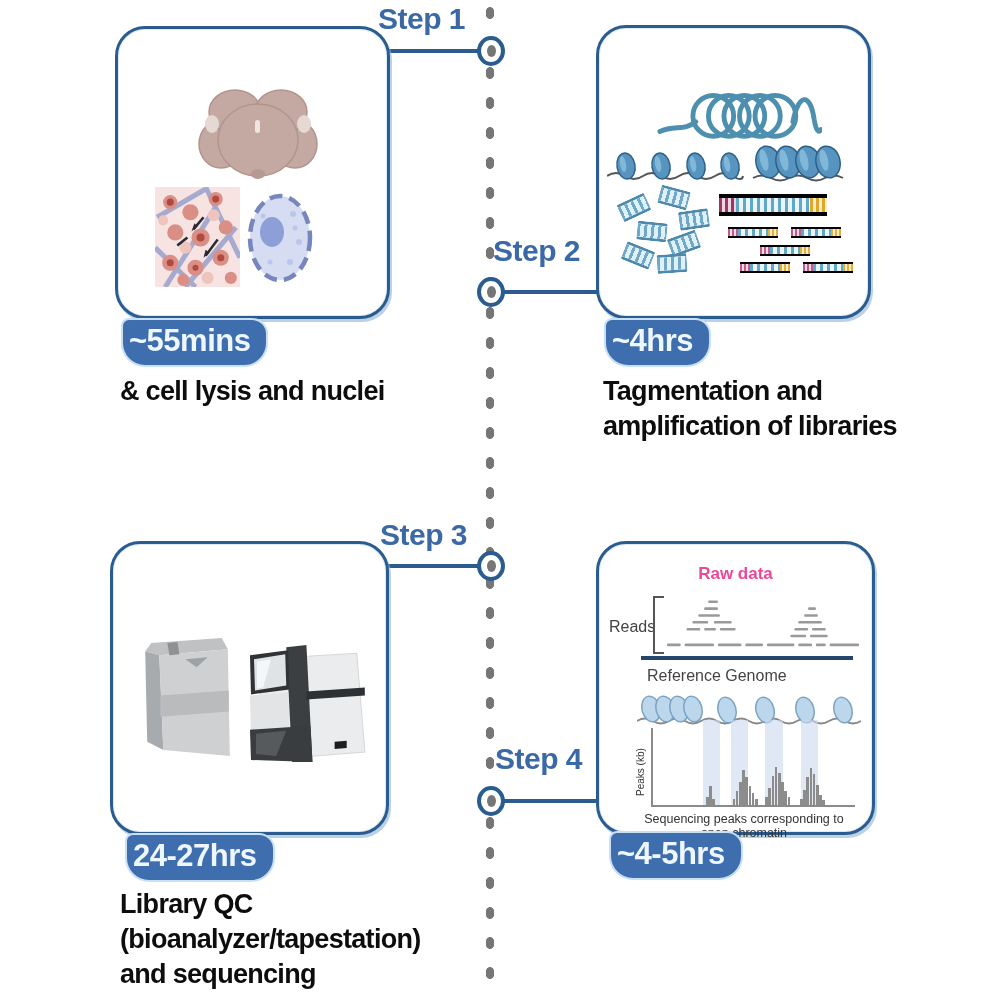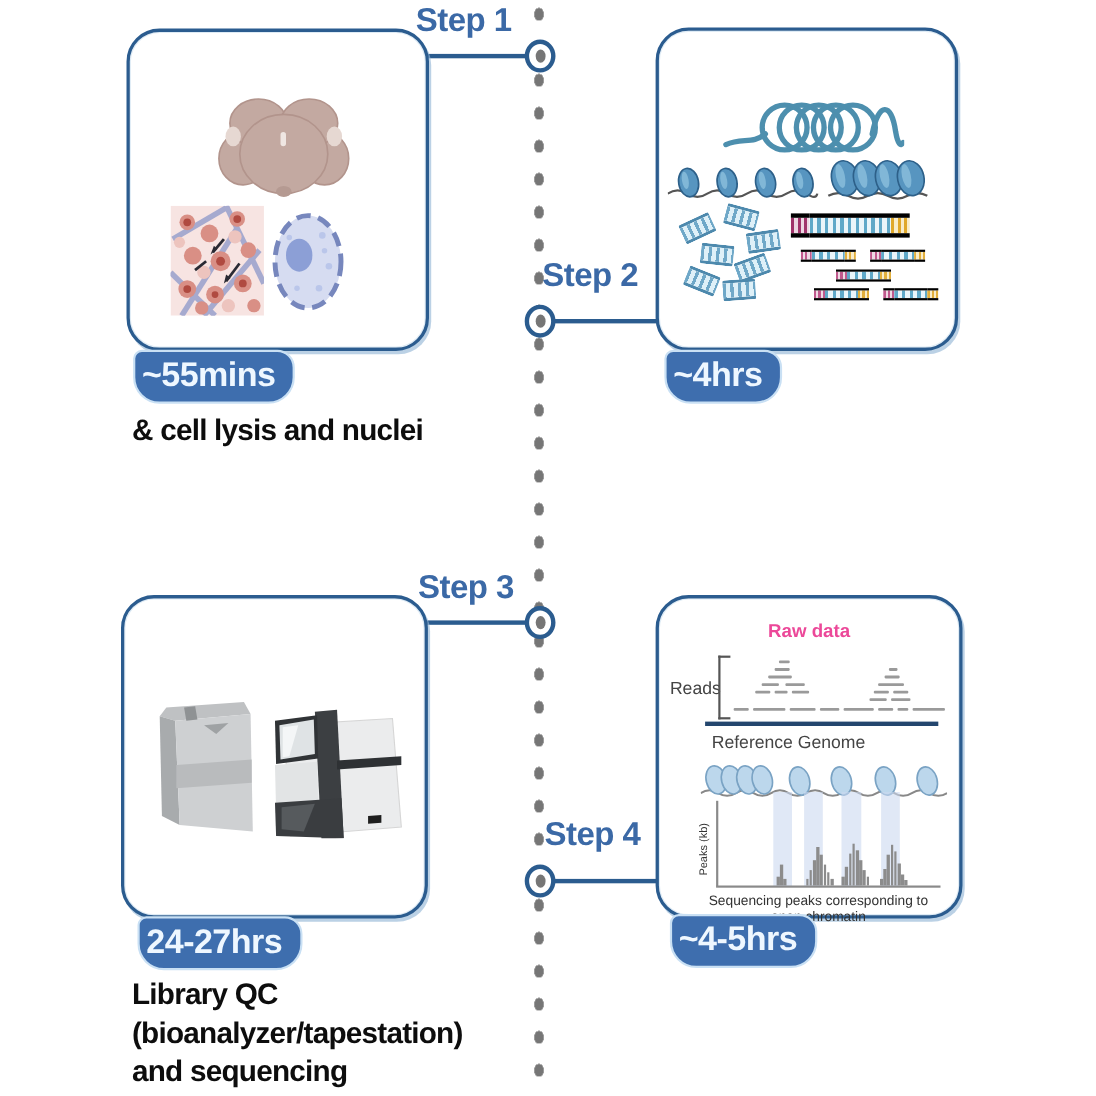--- a/index.html
+++ b/index.html
@@ -356,20 +356,22 @@
 
   <div class="badge" style="left:121px;top:318px;">~55mins</div>
   <div class="badge" style="left:604px;top:318px;">~4hrs</div>
   <div class="badge" style="left:125px;top:833px;">24-27hrs</div>
   <div class="badge" style="left:609px;top:831px;">~4-5hrs</div>
 
   <div class="desc" style="left:120px;top:374px;">
     <div>&amp; cell lysis and nuclei</div>
   </div>
   <div class="desc" style="left:603px;top:374px;">
+    <div>Tagmentation and</div>
+    <div>amplification of libraries</div>
   </div>
   <div class="desc" style="left:120px;top:887px;">
     <div>Library QC</div>
     <div>(bioanalyzer/tapestation)</div>
     <div>and sequencing</div>
   </div>
 
 </div>
 
 </body></html>

